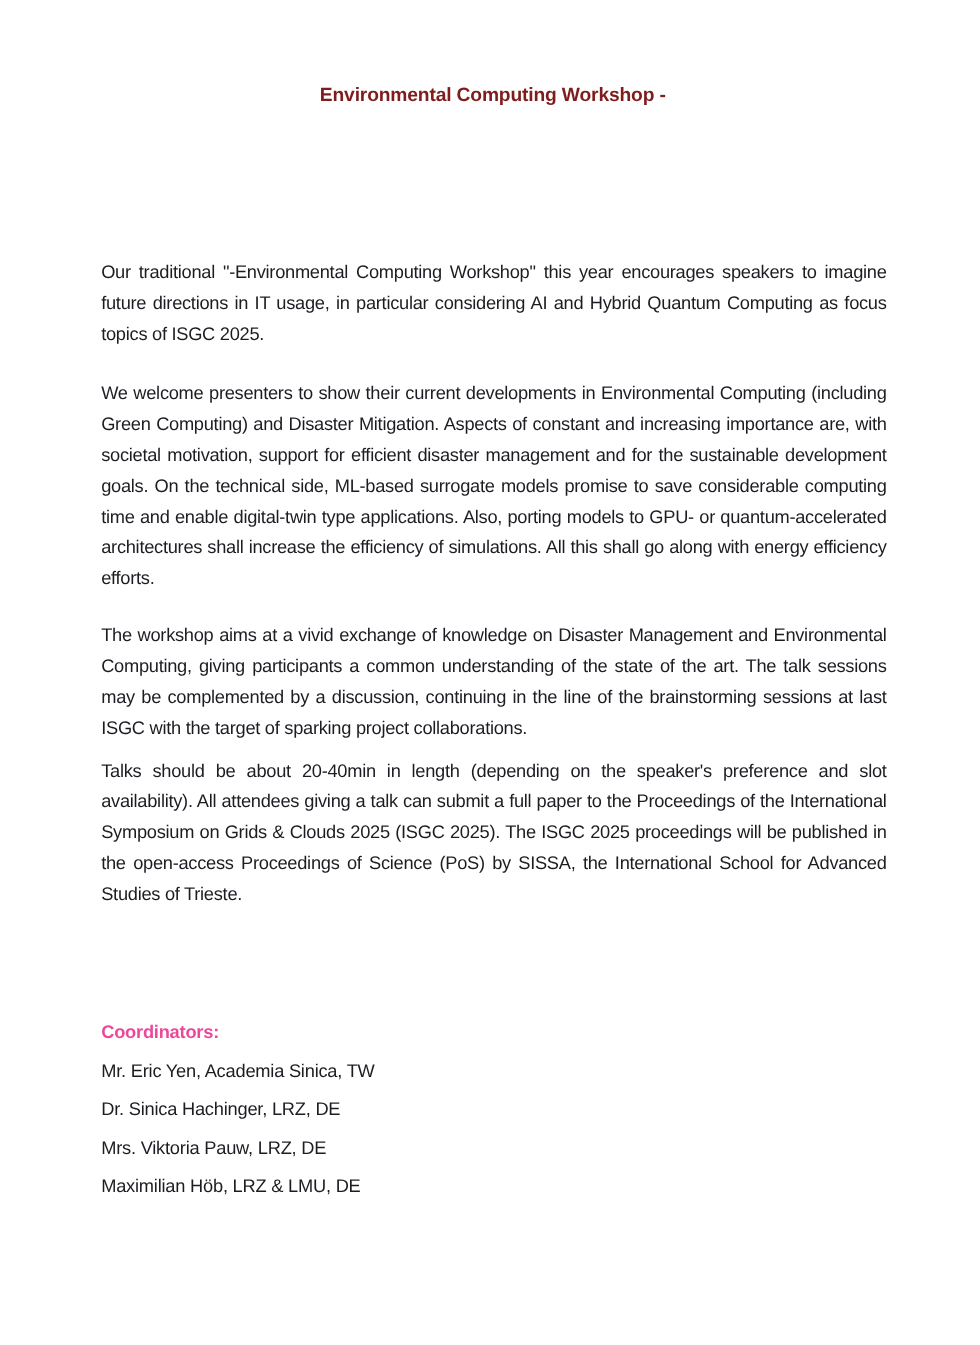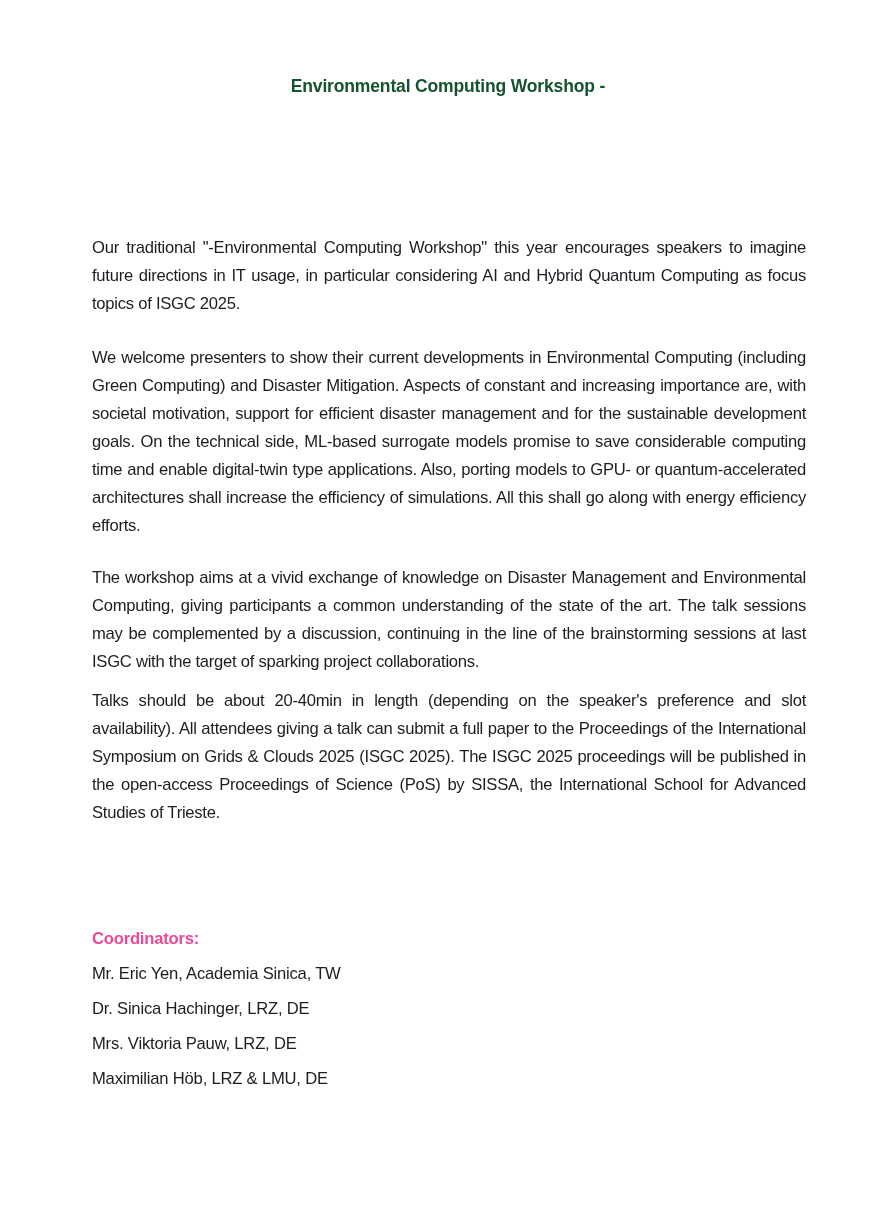--- a/index.html
+++ b/index.html
@@ -32,21 +32,21 @@
     top: 74px;
     width: 712px;
     text-align: center;
   }
   .title-line {
     font-family: "Liberation Sans", sans-serif;
     font-weight: bold;
     font-size: 17.5px;
     line-height: 24px;
     letter-spacing: -0.15px;
-    color: #14532d;
+    color: #7f1d1d;
     margin: 0;
   }
   .title-line-1 {
     margin-bottom: 21px;
   }
   .title-line-2 {
     font-size: 18.5px;
     line-height: 27px;
     letter-spacing: -0.2px;
     padding: 0 8px;

